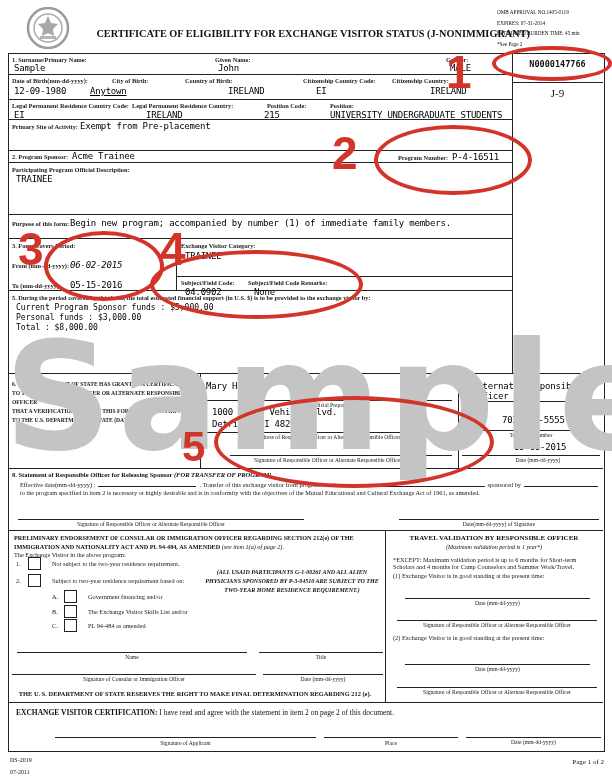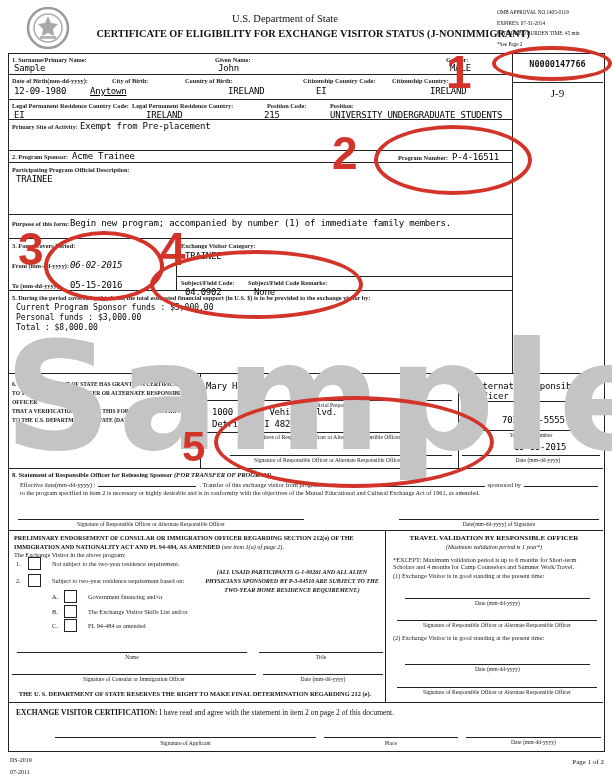--- a/index.html
+++ b/index.html
@@ -27,21 +27,20 @@
 <body>
 
 <div class="page">
 
   <svg class="a" style="left:26px;top:6px;" width="44" height="44" viewBox="0 0 44 44">
     <circle cx="22" cy="22" r="20" fill="none" stroke="#9a9a9a" stroke-width="2.5"></circle>
     <circle cx="22" cy="22" r="14" fill="none" stroke="#adadad" stroke-width="1.5"></circle>
     <path d="M22 10 l3 7 7 1 -5 5 1 7 -6 -3 -6 3 1 -7 -5 -5 7 -1 z" fill="#a8a8a8"></path>
     <rect x="14" y="30" width="16" height="3" fill="#b5b5b5"></rect>
   </svg>
-  <div class="a" style="left:60px;top:13px;width:450px;text-align:center;font:10.5px 'Liberation Serif',serif;">U.S. Department of State</div>
   <div class="a" style="left:40px;top:28px;width:490px;text-align:right;font:bold 10.3px 'Liberation Serif',serif;">CERTIFICATE OF ELIGIBILITY FOR EXCHANGE VISITOR STATUS (J-NONIMMIGRANT)</div>
   <div class="a" style="left:497px;top:7px;width:112px;font:5.2px 'Liberation Serif',serif;line-height:2.05;">
     <div>OMB APPROVAL NO.1405-0119</div>
     <div>EXPIRES: 07-31-2014</div>
     <div>ESTIMATED BURDEN TIME: 45 min</div>
     <div>*See Page 2</div>
   </div>
 
   <div class="a box" style="left:8px;top:53px;width:595px;height:697px;"></div>
   <div class="a vline" style="left:512px;top:53px;height:320px;"></div>

